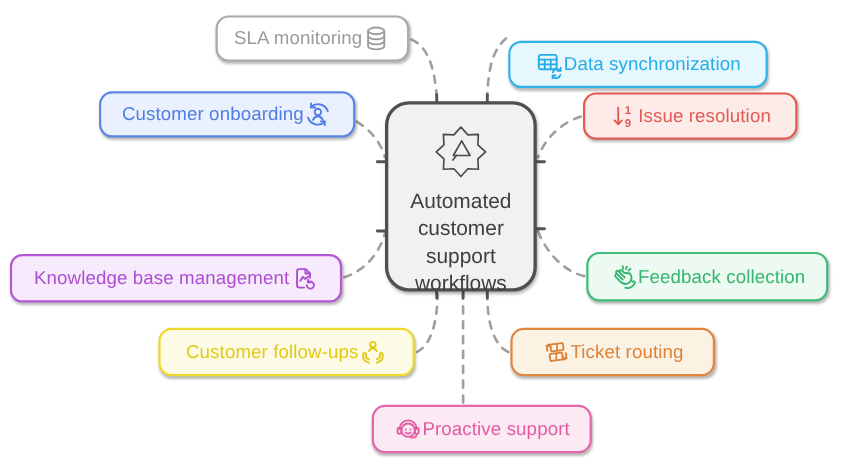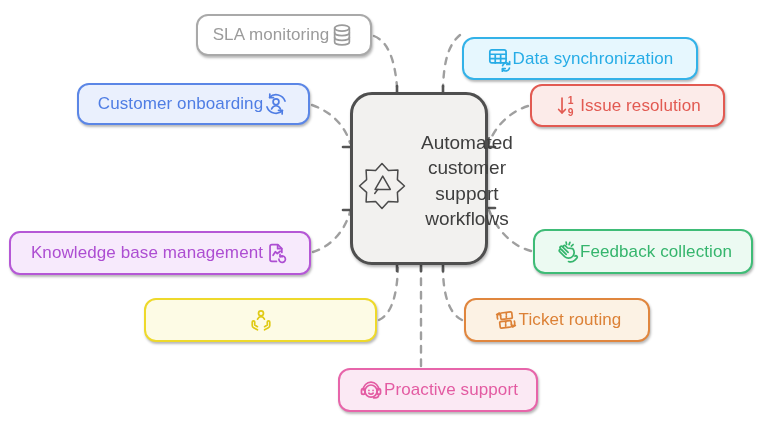--- a/index.html
+++ b/index.html
@@ -18,21 +18,21 @@
     border:2px solid;border-radius:12px;
     font-size:17px;letter-spacing:.1px;white-space:nowrap;
     box-shadow:1px 2px 2.5px rgba(0,0,0,.28);
     cursor:pointer;
   }
   .node .icon{display:inline-flex;flex:0 0 auto;}
   .node .icon svg{width:26px;height:26px;display:block;}
   .node .label{flex:0 0 auto;}
   #center-node{
     position:absolute;box-sizing:border-box;z-index:3;
-    display:flex;flex-direction:row;align-items:center;justify-content:flex-start;
+    display:flex;flex-direction:column;align-items:center;justify-content:flex-start;
     border:3px solid;border-radius:22px;
     box-shadow:1px 2px 3px rgba(0,0,0,.3);
     text-align:center;cursor:pointer;
   }
   #center-node .icon svg{width:58px;height:58px;display:block;margin-top:14px;}
   #center-node .center-label{
     font-size:19px;line-height:1.32;padding:4px 10px 0 10px;
   }
   svg *{vector-effect:non-scaling-stroke;}
 </style>
@@ -79,21 +79,21 @@
             <rect x="2.6" y="3.6" width="15" height="12" rx="1.8"></rect>
             <path d="M2.6 7.6h15M7.6 7.6v8M12.6 7.6v8M2.6 11.6h15"></path>
             <path d="M14.4 18.2a3.6 3.6 0 0 1 6.2-1.4"></path>
             <path d="M20.9 14.4v2.6h-2.6"></path>
             <path d="M20.7 20.4a3.6 3.6 0 0 1-6.2 1.4"></path>
             <path d="M14.2 23.4v-2.6h2.6"></path>
           </svg>
         </span>
         <span class="label">Data synchronization</span>
       </div>
-      <div class="node" style="left: 77px; top: 83px; width: 233px; height: 42px; border-color: rgb(91, 134, 230); background: rgb(234, 240, 253); color: rgb(79, 125, 228);">
+      <div class="node" style="left: 90px; top: 83px; width: 233px; height: 42px; border-color: rgb(91, 134, 230); background: rgb(234, 240, 253); color: rgb(79, 125, 228);">
         <span class="label">Customer onboarding</span>
         <span class="icon">
           <svg viewBox="0 0 24 24" fill="none" stroke="currentColor" stroke-width="1.7" stroke-linecap="round" stroke-linejoin="round">
             <circle cx="12" cy="10" r="2.7"></circle>
             <path d="M7.9 16.6c.9-2 2.4-3 4.1-3s3.2 1 4.1 3"></path>
             <path d="M20.3 9.3A8.7 8.7 0 0 0 6 5.9"></path>
             <path d="M6.3 2.8v3.4h3.4"></path>
             <path d="M3.7 14.7a8.7 8.7 0 0 0 14.3 3.4"></path>
             <path d="M17.7 21.2v-3.4h-3.4"></path>
           </svg>
@@ -126,20 +126,21 @@
         <span class="icon">
           <svg viewBox="0 0 24 24" fill="none" stroke="currentColor" stroke-width="1.7" stroke-linecap="round" stroke-linejoin="round">
             <path d="M11.2 2.8l.4 2.2M14.7 3.1l-.8 2.1M17.6 5.1l-1.6 1.4"></path>
             <path d="M12.5 8.3l-1.9-1.9a1.25 1.25 0 0 0-1.77 1.77l4.17 4.16-5.3-5.3a1.25 1.25 0 0 0-1.77 1.77l5.3 5.3-4.2-4.2a1.25 1.25 0 0 0-1.77 1.77l4.6 4.6a5.2 5.2 0 0 0 7.35-7.35z"></path>
             <path d="M13.4 20.8c2 .75 4.3.25 5.9-1.35l1.8-1.8a1.25 1.25 0 0 0-1.77-1.77"></path>
           </svg>
         </span>
         <span class="label">Feedback collection</span>
       </div>
       <div class="node" style="left: 144px; top: 298px; width: 233px; height: 44px; border-color: rgb(238, 217, 43); background: rgb(253, 251, 229); color: rgb(224, 202, 21);">
+        <span class="label">Customer follow-ups</span>
         <span class="icon">
           <svg viewBox="0 0 24 24" fill="none" stroke="currentColor" stroke-width="1.7" stroke-linecap="round" stroke-linejoin="round">
             <circle cx="12" cy="5.8" r="2.3"></circle>
             <path d="M8.8 11.2c.75-1.55 1.85-2.3 3.2-2.3s2.45.75 3.2 2.3"></path>
             <path d="M8.7 21l-3.5-1.8a2.4 2.4 0 0 1-1.3-2.1v-3.2a1.15 1.15 0 0 1 2.3 0v2.8l2.5 1.5"></path>
             <path d="M15.3 21l3.5-1.8a2.4 2.4 0 0 0 1.3-2.1v-3.2a1.15 1.15 0 0 0-2.3 0v2.8l-2.5 1.5"></path>
           </svg>
         </span>
       </div>
       <div class="node" style="left: 464px; top: 298px; width: 186px; height: 44px; border-color: rgb(224, 134, 62); background: rgb(252, 242, 228); color: rgb(220, 129, 54);">

